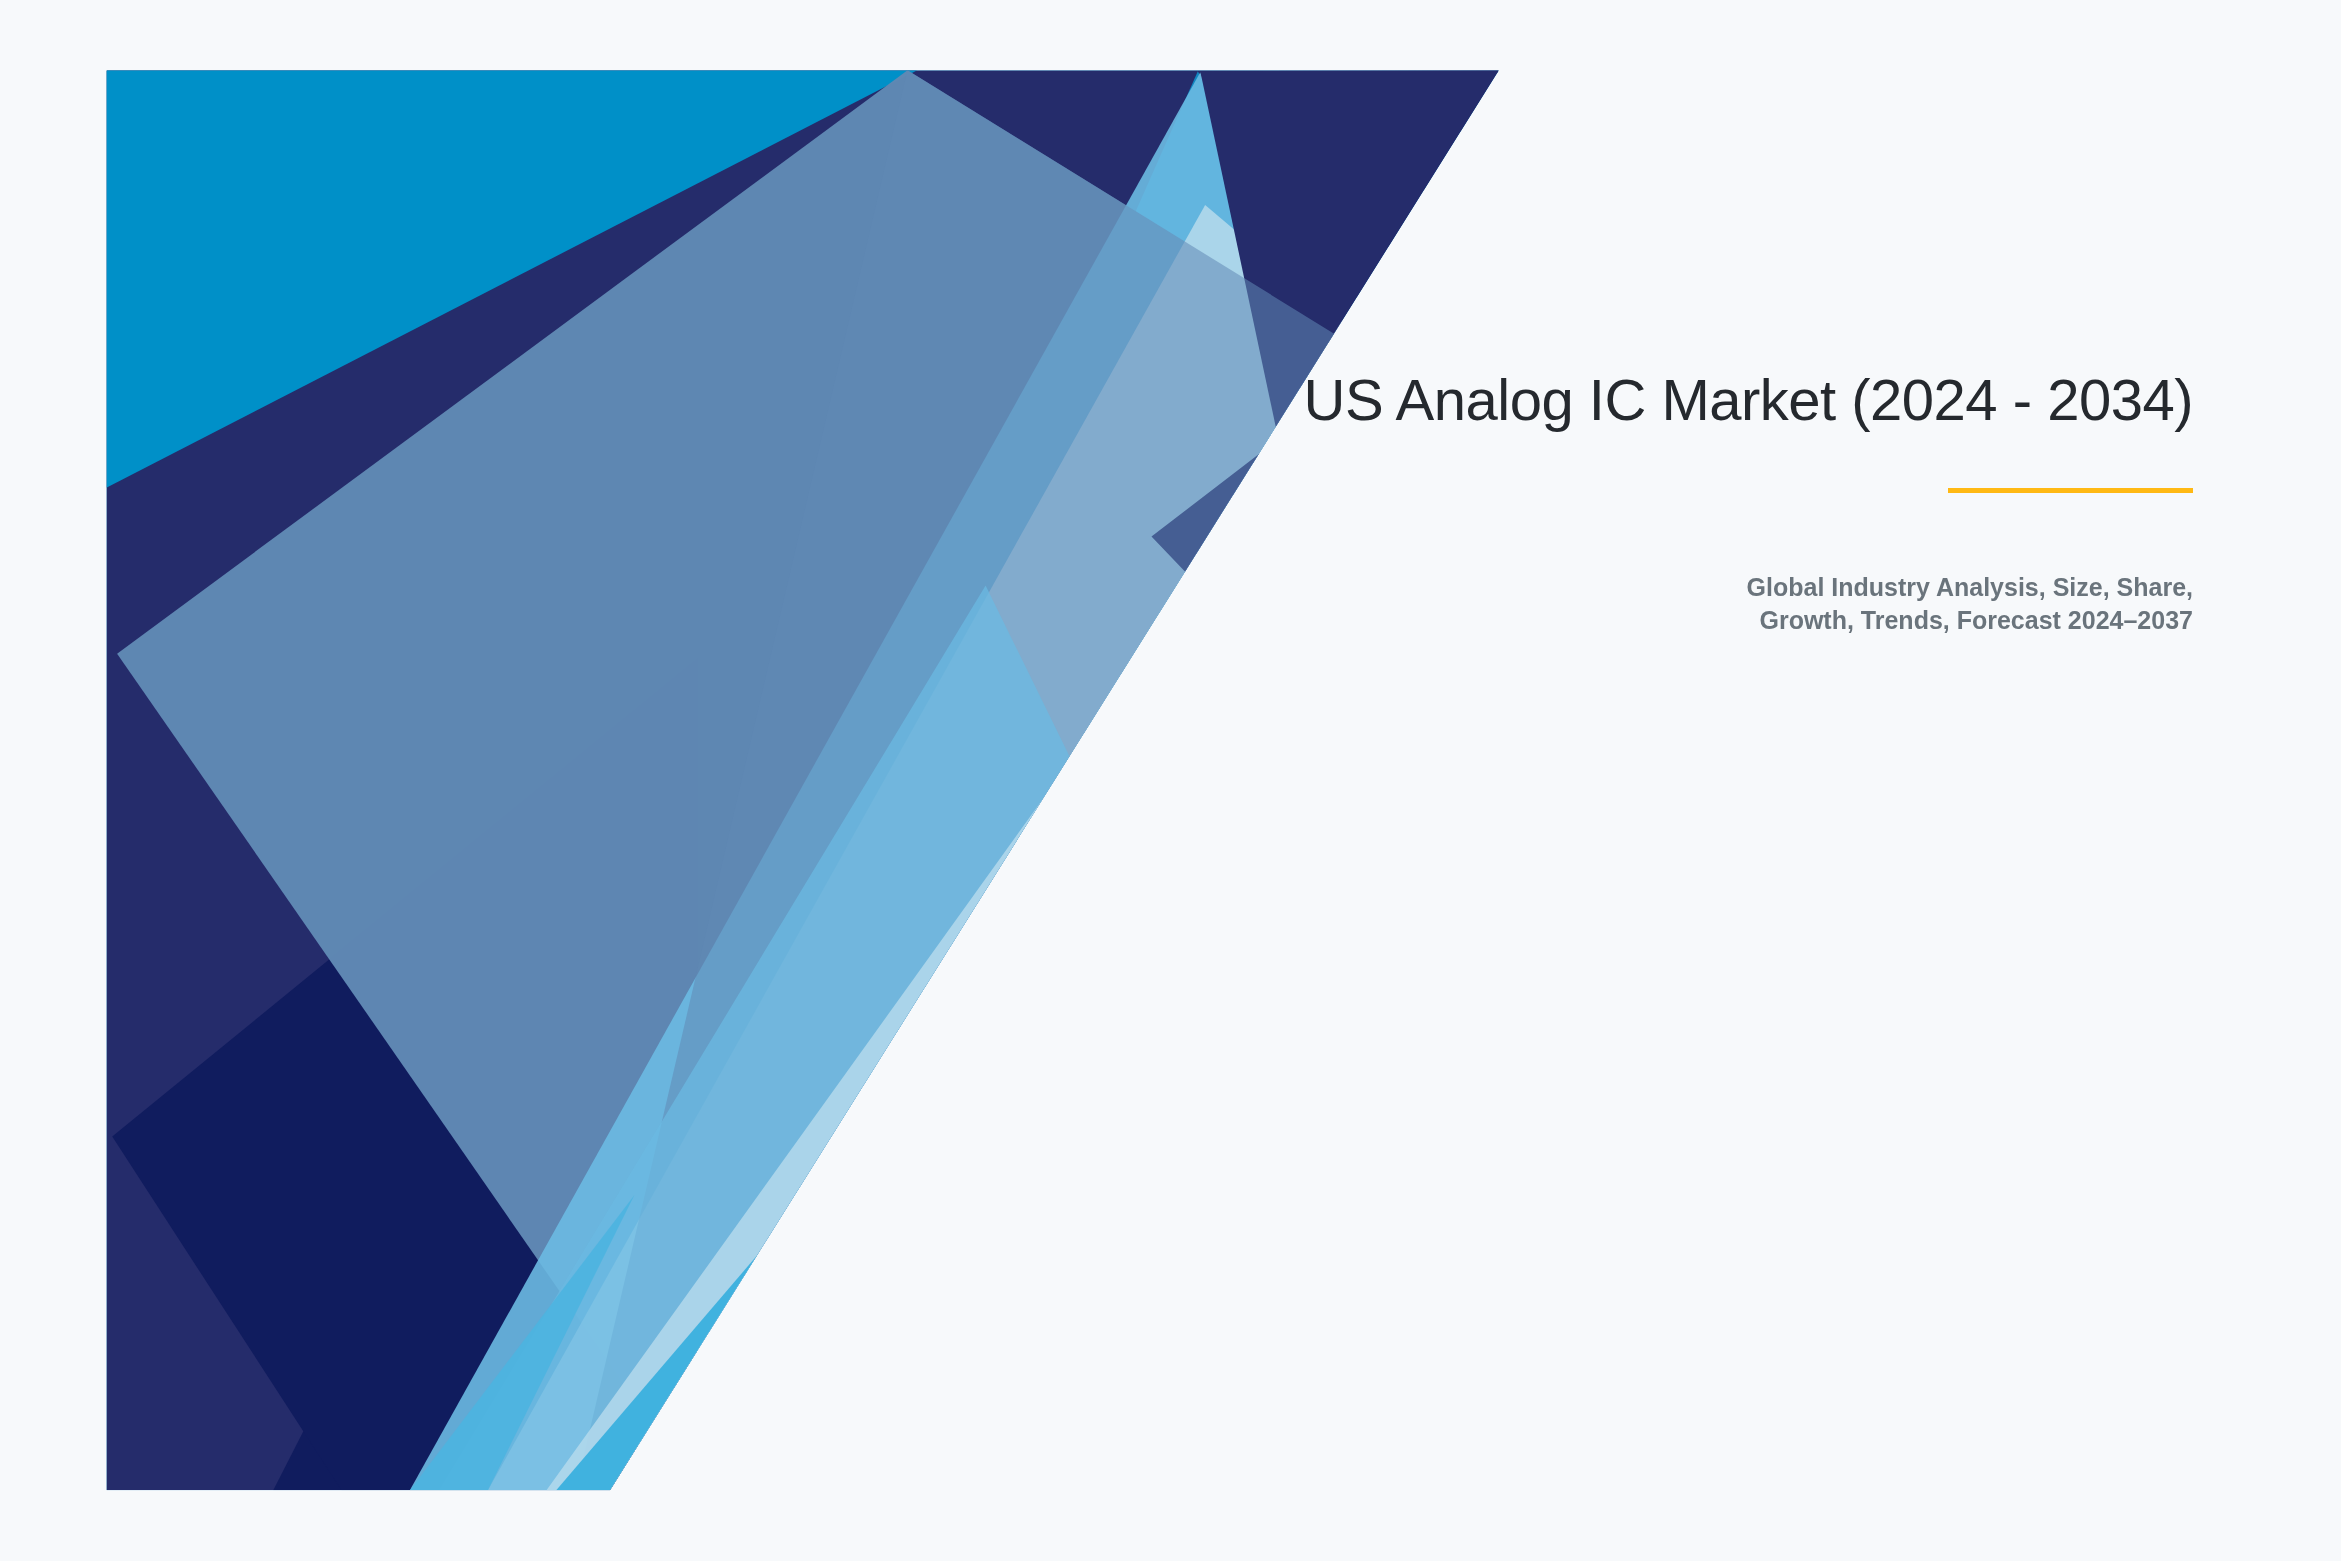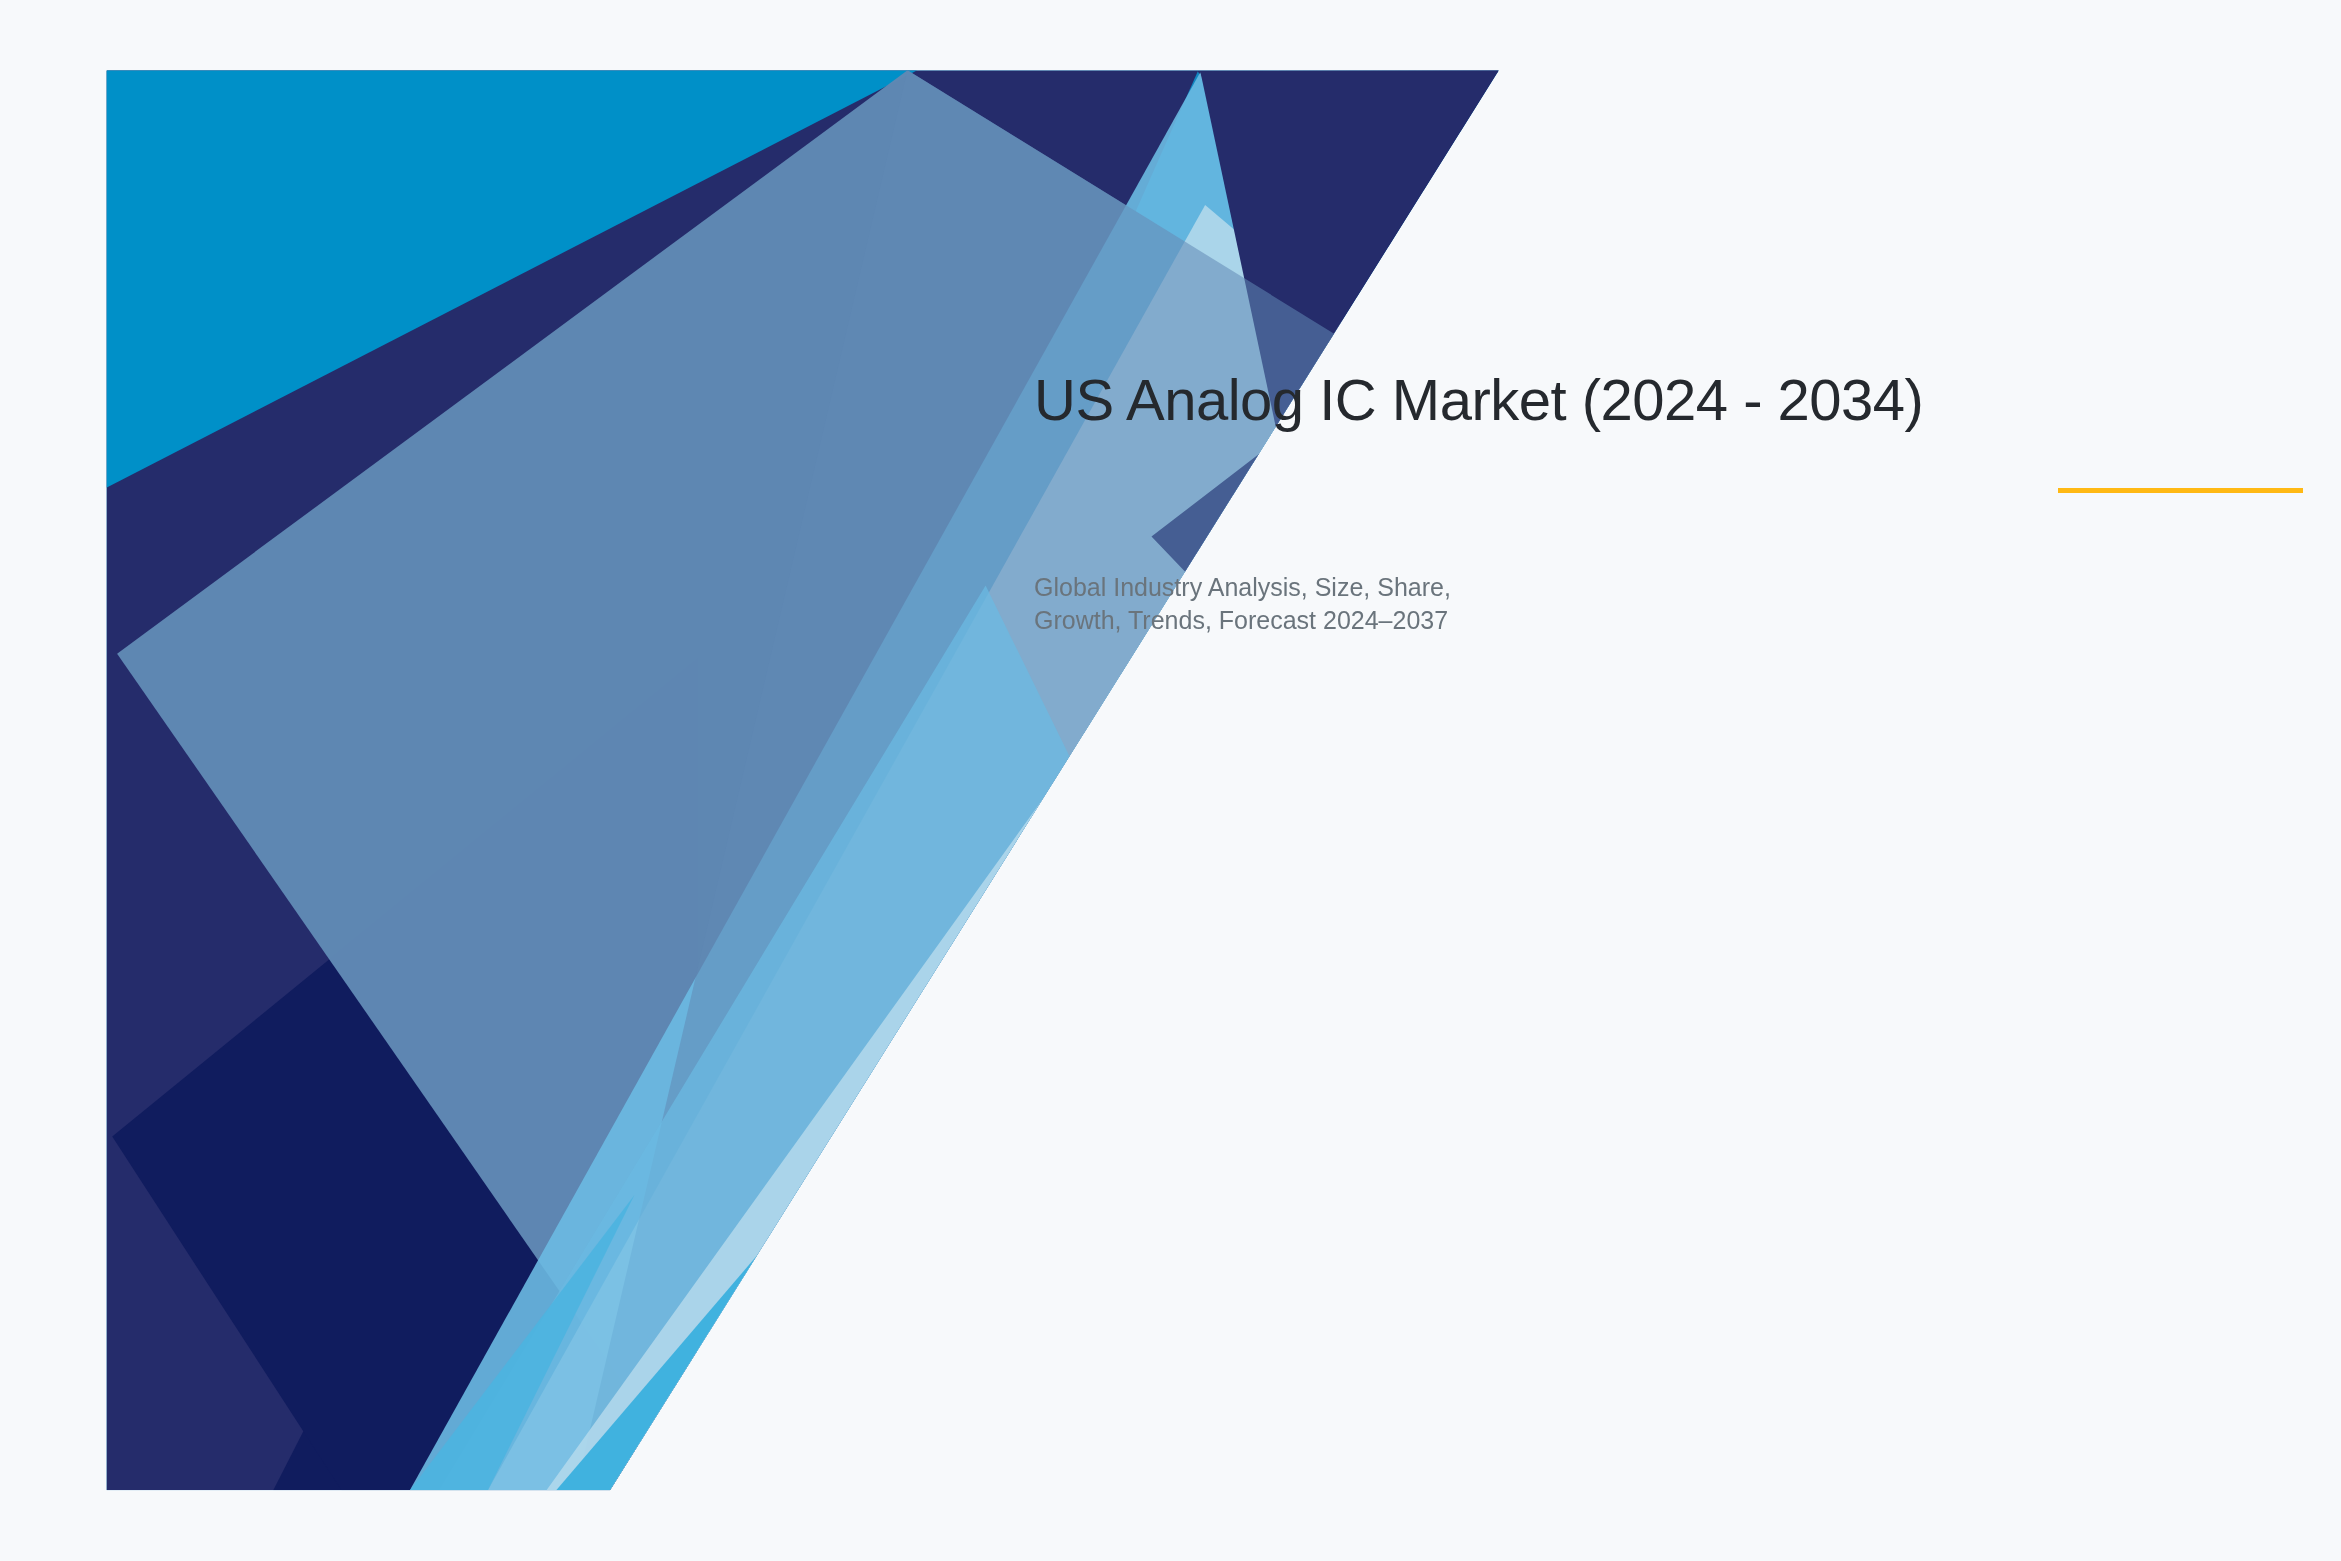--- a/index.html
+++ b/index.html
@@ -21,24 +21,24 @@
   }
   #artwork {
     position: absolute;
     left: 0;
     top: 0;
     width: 2342px;
     height: 1561px;
   }
   #text-block {
     position: absolute;
-    left: 1034px;
+    left: 924px;
     top: 371px;
     width: 1269px;
-    text-align: left;
+    text-align: right;
   }
   #page-title {
     font-size: 58px;
     line-height: 1.0;
     font-weight: 400;
     color: #25292e;
     letter-spacing: -0.5px;
     margin: 0;
     white-space: nowrap;
   }
@@ -50,21 +50,21 @@
   #accent-rule {
     width: 245px;
     height: 5.4px;
     background: #ffb914;
   }
   #subtitle {
     margin-top: 78px;
     font-size: 25px;
     line-height: 1.32;
     color: #6a747c;
-    font-weight: 400;
+    font-weight: 700;
   }
   .subtitle-line { display: block; }
 </style>
 </head>
 <body>
 
 <div id="cover">
 
   <svg id="artwork" viewBox="0 0 4800 3200" preserveAspectRatio="none" xmlns="http://www.w3.org/2000/svg">
     <defs>

